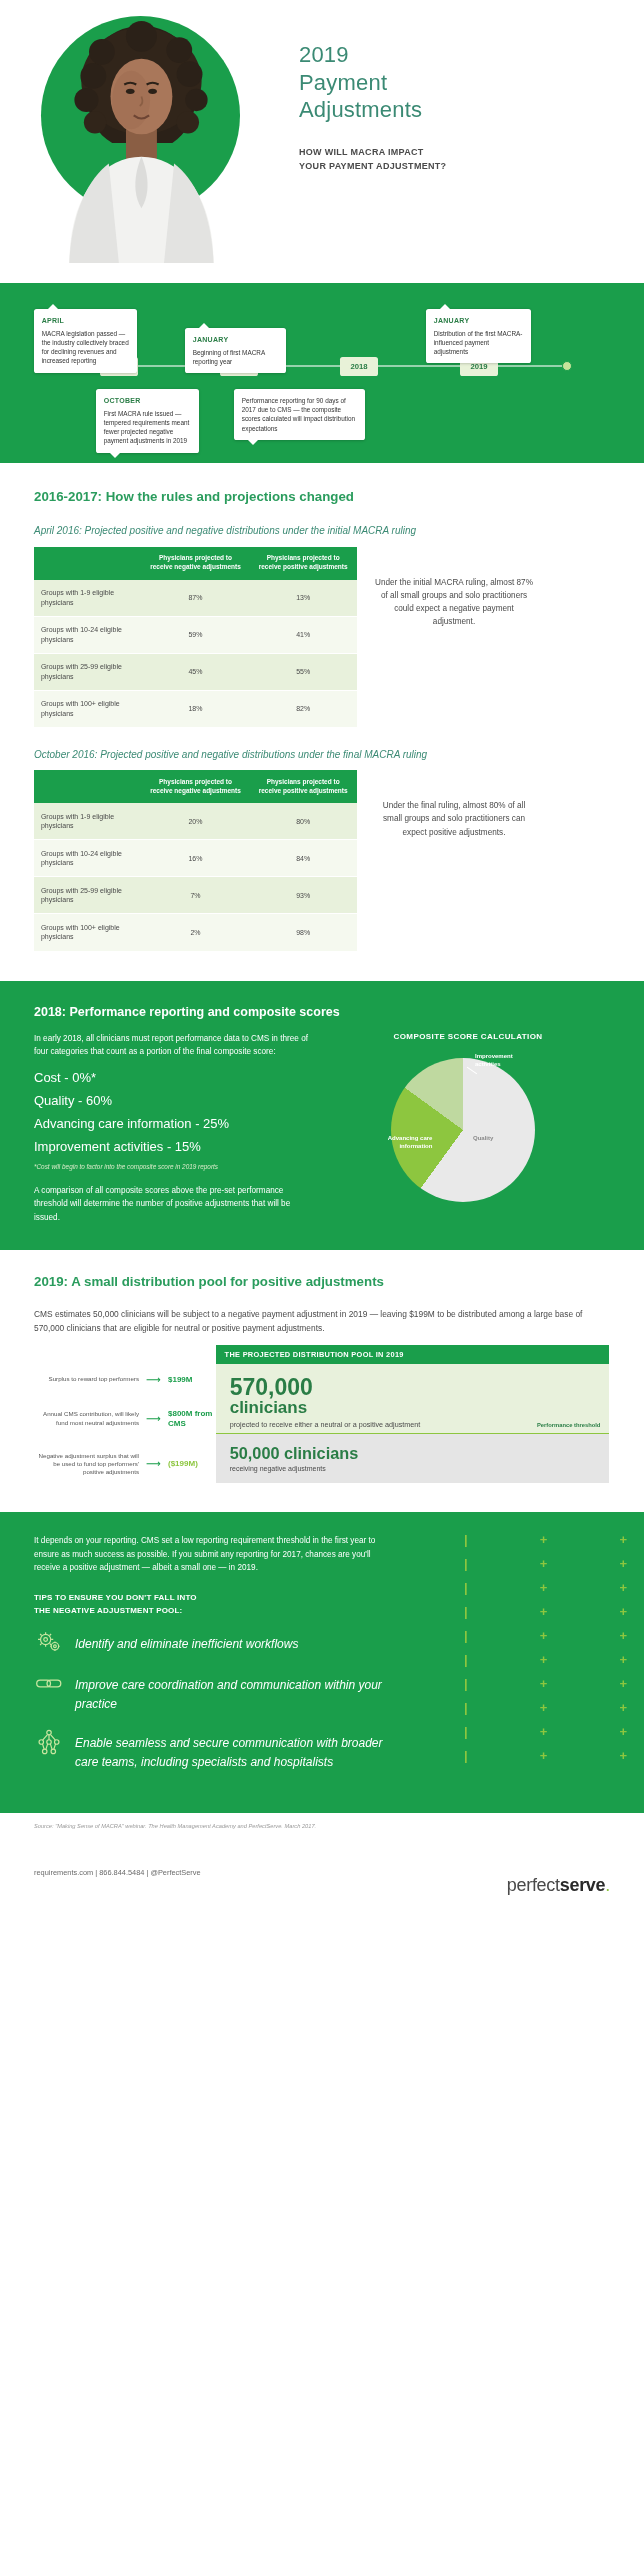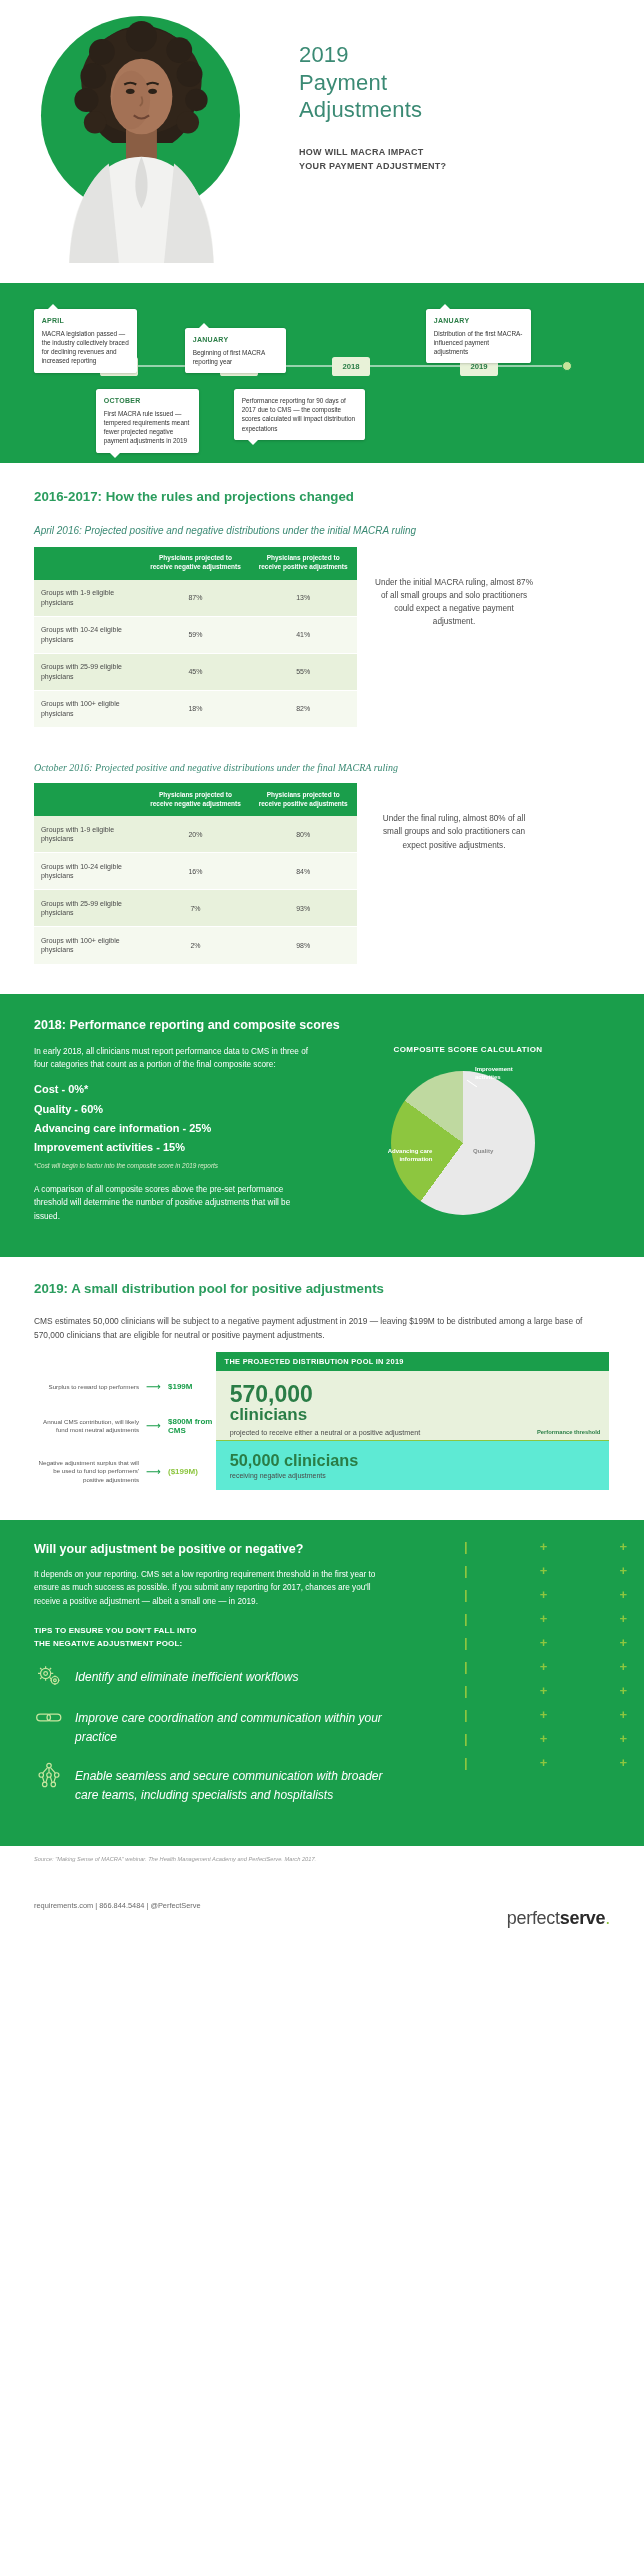--- a/index.html
+++ b/index.html
@@ -96,21 +96,21 @@
   .side-note {
     width: 163px; font-size: 8.2px; line-height: 1.6; color:#4a4a4a;
     text-align:center; padding-top: 29px;
   }
 
   
   .sec-green { background:#1a9e4b; color:#fff; padding: 24px 34px 26px; }
   .sec-green h2 { font-size: 12.5px; font-weight: bold; margin-bottom: 13.7px; }
   .g-cols { display:flex; gap: 22px; }
   .g-left { width: 283px; font-size: 8.2px; line-height: 1.62; }
-  .g-left .bullets { margin: 8.6px 0 3.4px; font-weight: bold; font-size: 11px; line-height: 1.75; }
+  .g-left .bullets { margin: 8.6px 0 3.4px; font-weight: normal; font-size: 13px; line-height: 1.75; }
   .g-left .foot { font-size: 6.4px; font-style: italic; color:#d9ecc9; margin-bottom: 12px;}
   .g-right { width: 258px; }
   .g-right .cs-title { font-size: 8px; font-weight:bold; letter-spacing:0.4px; margin-bottom: 5.2px; text-align:center;}
   .pie-wrap { position:relative; width: 206px; height: 172px; margin: 0 auto; }
   .pie {
     position:absolute; left: 26px; top: 12px; width: 144px; height: 144px; border-radius:50%;
     background: conic-gradient(
       #e9e9e9 0deg 216deg,
       #8dc63f 216deg 306deg,
       #bfd9a0 306deg 360deg
@@ -133,21 +133,21 @@
   .pool-row .arw { width: 29px; text-align:center; color:#1a9e4b; font-size: 10.3px; }
   .pool-row .amt { width: 48px; font-weight:bold; font-size: 8px; color:#1a9e4b; text-align:left; line-height:1.2;}
   .pool-row .amt.muted { color:#8dc63f; }
   .pool-right { width: 393px; }
   .pool-box-a {
     background:#e8f1dc; padding: 12px 13.7px 13.7px; height: 69px;
   }
   .pool-box-a .big { font-size: 23px; font-weight:bold; color:#2a7d46; line-height:1; }
   .pool-box-a .cap { font-size: 7.2px; color:#4a4a4a; margin-top: 4.3px; }
   .pool-box-b {
-    background:#5eead4; padding: 11px 13.7px 12px; height: 50px; position:relative;
+    background:#e5e5e5; padding: 11px 13.7px 12px; height: 50px; position:relative;
     border-top: 1.7px solid #8dc63f;
   }
   .pool-box-b .big { font-size: 16.3px; font-weight:bold; color:#2a7d46; line-height:1; }
   .pool-box-b .cap { font-size: 7px; color:#4a4a4a; margin-top: 3.4px; }
   .thresh {
     position:absolute; right: 8.6px; top: -12px; font-size: 5.8px; font-weight:bold; color:#2a7d46;
   }
 
   
   .sec-tips { background:#1a9e4b; position:relative; padding: 22px 34px 26px; color:#fff; overflow:hidden;}
@@ -240,21 +240,21 @@
         <div>YOUR PAYMENT ADJUSTMENT?</div>
       </div>
     </div>
   </div>
 
   <div class="timeline">
     <div class="tl-line"></div>
 
     <div class="tl-year" style="left:100px;">2016</div>
     <div class="tl-year" style="left:220px;">2017</div>
-    <div class="tl-year" style="left:332px;">2018</div>
+    <div class="tl-year" style="left:340px;">2018</div>
     <div class="tl-year" style="left:460px;">2019</div>
 
     <div class="tl-dot" style="left:72px;"></div>
     <div class="tl-dot" style="left:562px;"></div>
 
     <div class="tl-card up" style="left:34px; top:26px; width:103px;">
       <div class="tl-mon">APRIL</div>
       <div>MACRA legislation passed — the industry collectively braced for declining revenues and increased reporting</div>
     </div>
     <div class="tl-stub" style="left:48px; top:82px; height:0;"></div>
@@ -311,21 +311,21 @@
           <tr class="even">
             <td class="lbl">Groups with 100+ eligible physicians</td>
             <td>18%</td>
             <td>82%</td>
           </tr>
         </tbody>
       </table>
       <div class="side-note">Under the initial MACRA ruling, almost 87% of all small groups and solo practitioners could expect a negative payment adjustment.</div>
     </div>
 
-    <div class="sub-h" style="margin-top:32px;font-family:Liberation Serif, serif;">October 2016: Projected positive and negative distributions under the final MACRA ruling</div>
+    <div class="sub-h" style="margin-top:19px;">October 2016: Projected positive and negative distributions under the final MACRA ruling</div>
     <div class="tbl-wrap">
       <table class="mt">
         <thead>
           <tr>
             <th class="first"></th>
             <th>Physicians projected to receive negative adjustments</th>
             <th>Physicians projected to receive positive adjustments</th>
           </tr>
         </thead>
         <tbody>
@@ -469,21 +469,20 @@
           <span class="plus">+</span>
           <span class="plus">+</span>
         </div>
       <div class="plus-row">
           <span class="plus">|</span>
           <span class="plus">+</span>
           <span class="plus">+</span>
         </div>
     </div>
 
-    <h2>Will your adjustment be positive or negative?</h2>
     <div class="tips-body">It depends on your reporting. CMS set a low reporting requirement threshold in the first year to ensure as much success as possible. If you submit any reporting for 2017, chances are you'll receive a positive adjustment — albeit a small one — in 2019.</div>
     <div class="tips-lead">
       <div>TIPS TO ENSURE YOU DON'T FALL INTO</div>
       <div>THE NEGATIVE ADJUSTMENT POOL:</div>
     </div>
 
     <div class="tip">
       <div class="ic">
         <svg width="26" height="22" viewBox="0 0 30 26" fill="none" stroke="#c8e6a0" stroke-width="1.4">
           <circle cx="11" cy="10" r="6"></circle>

